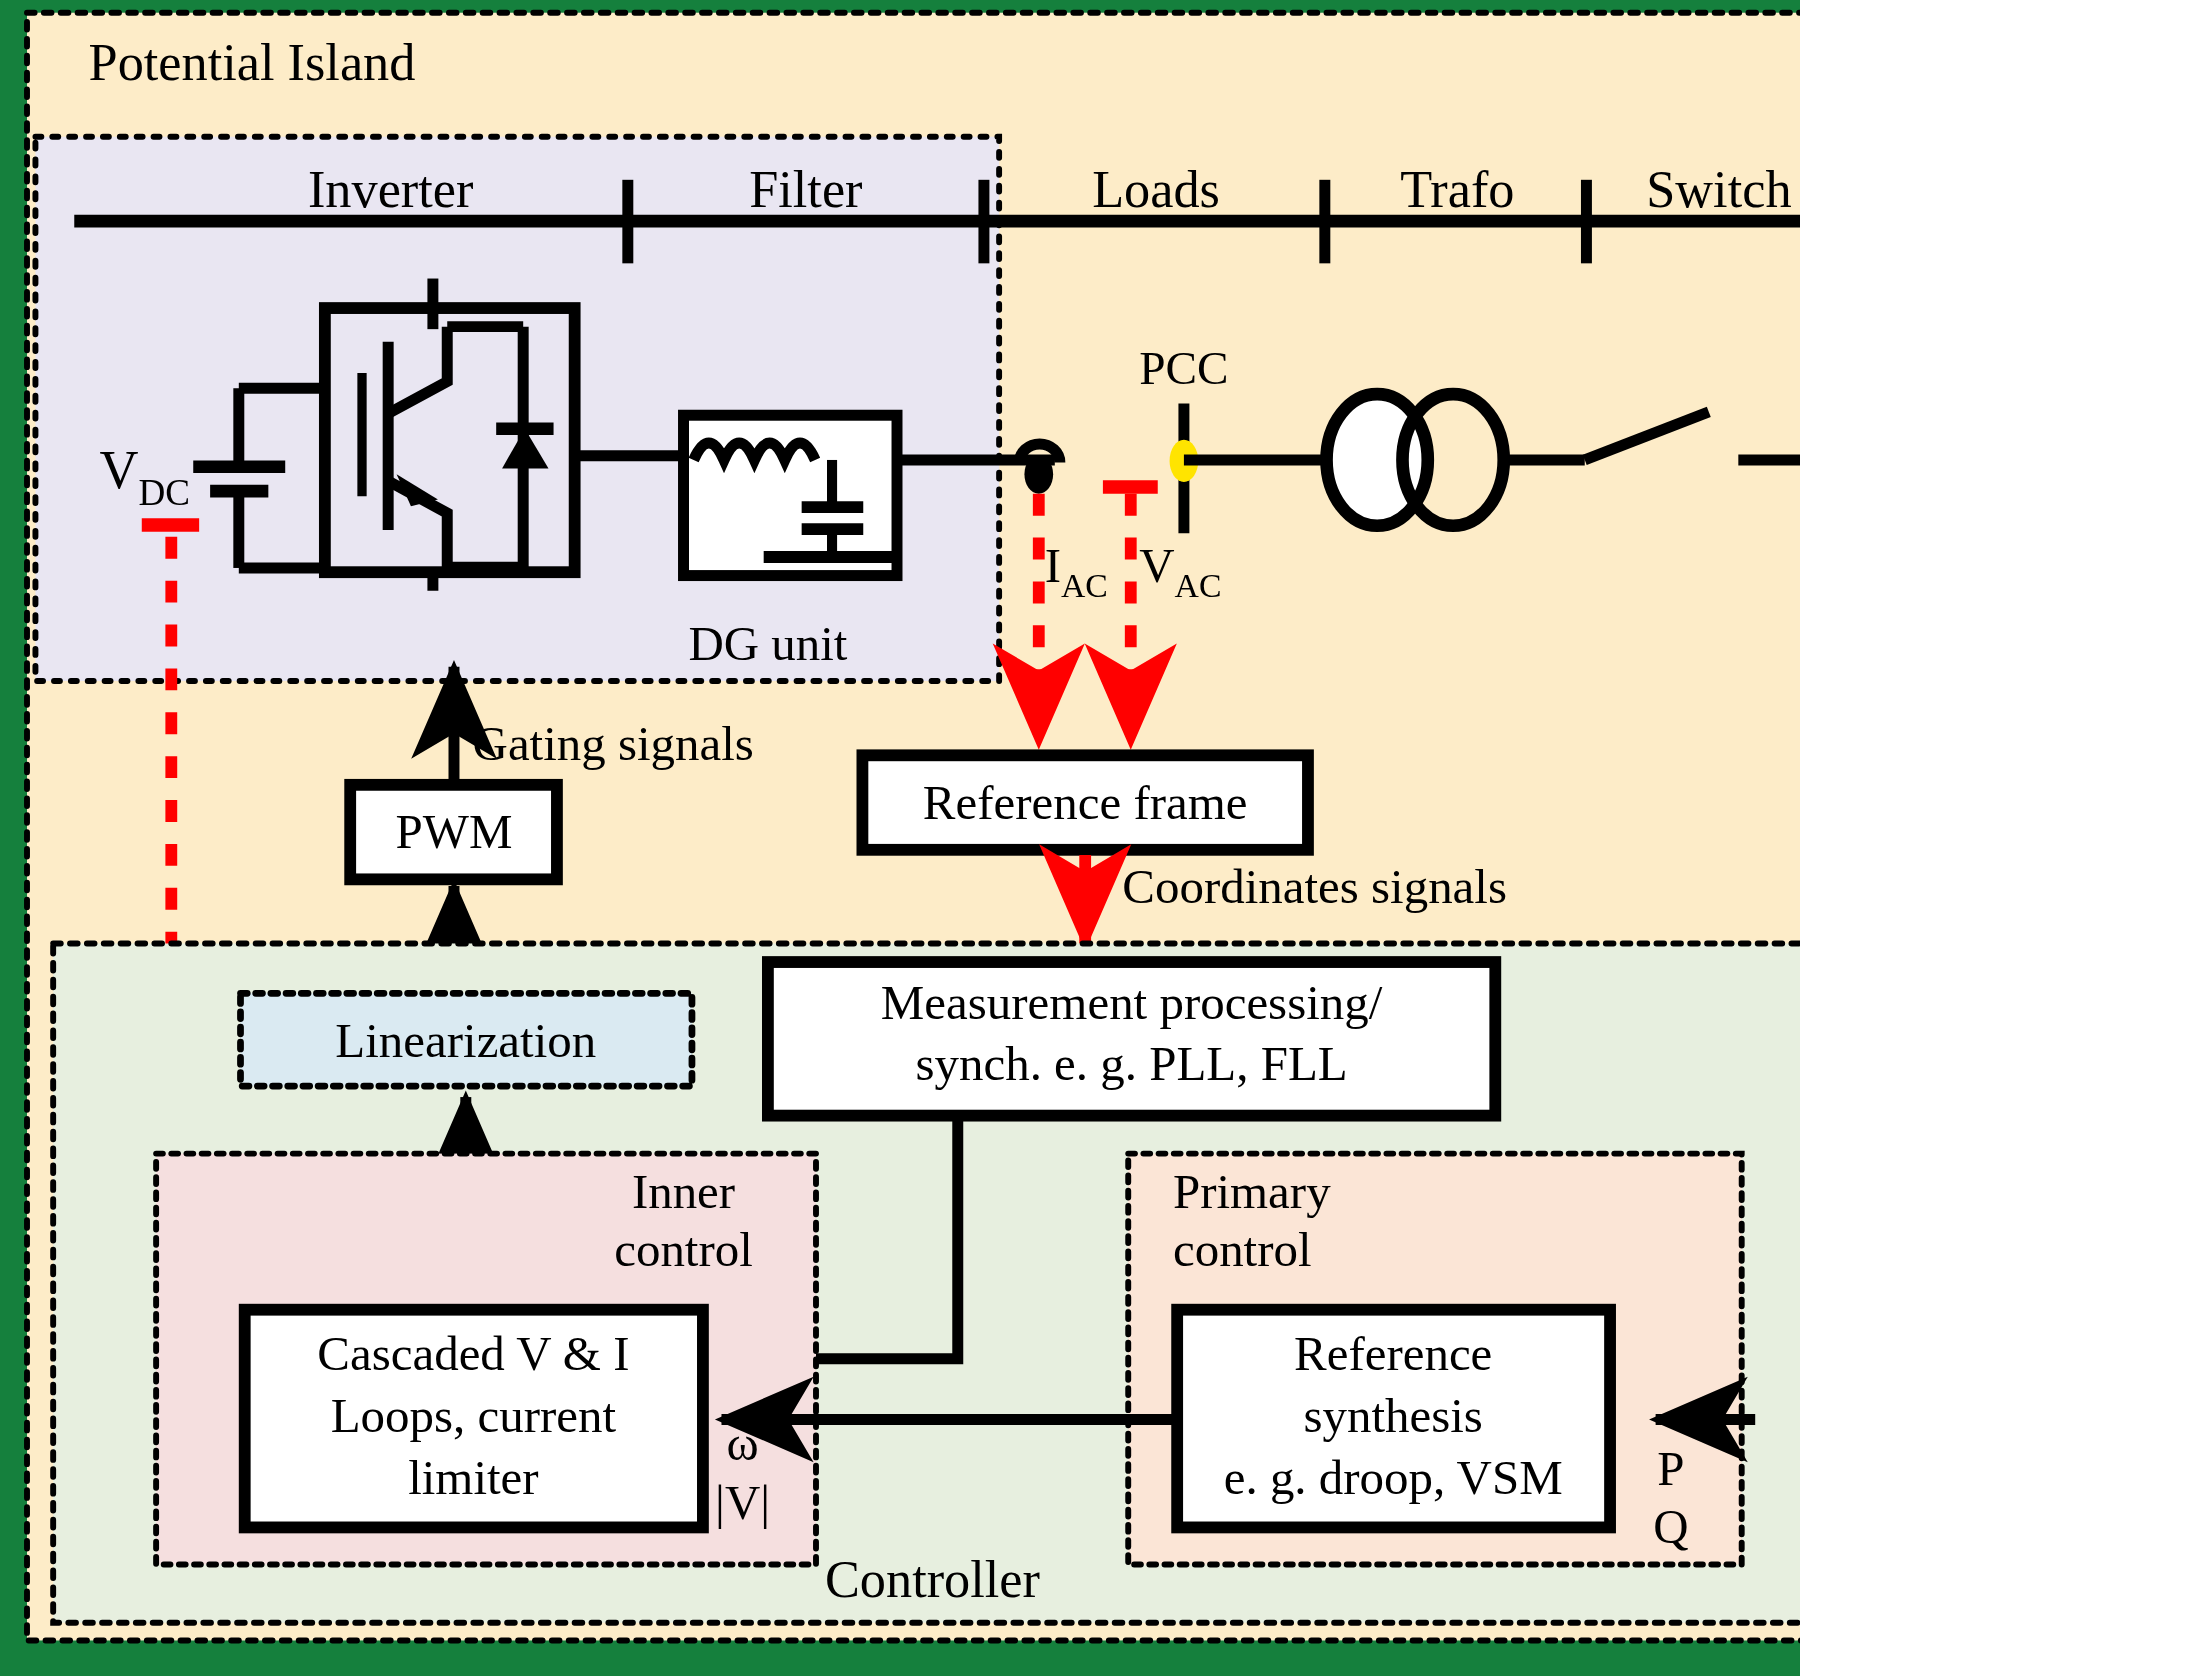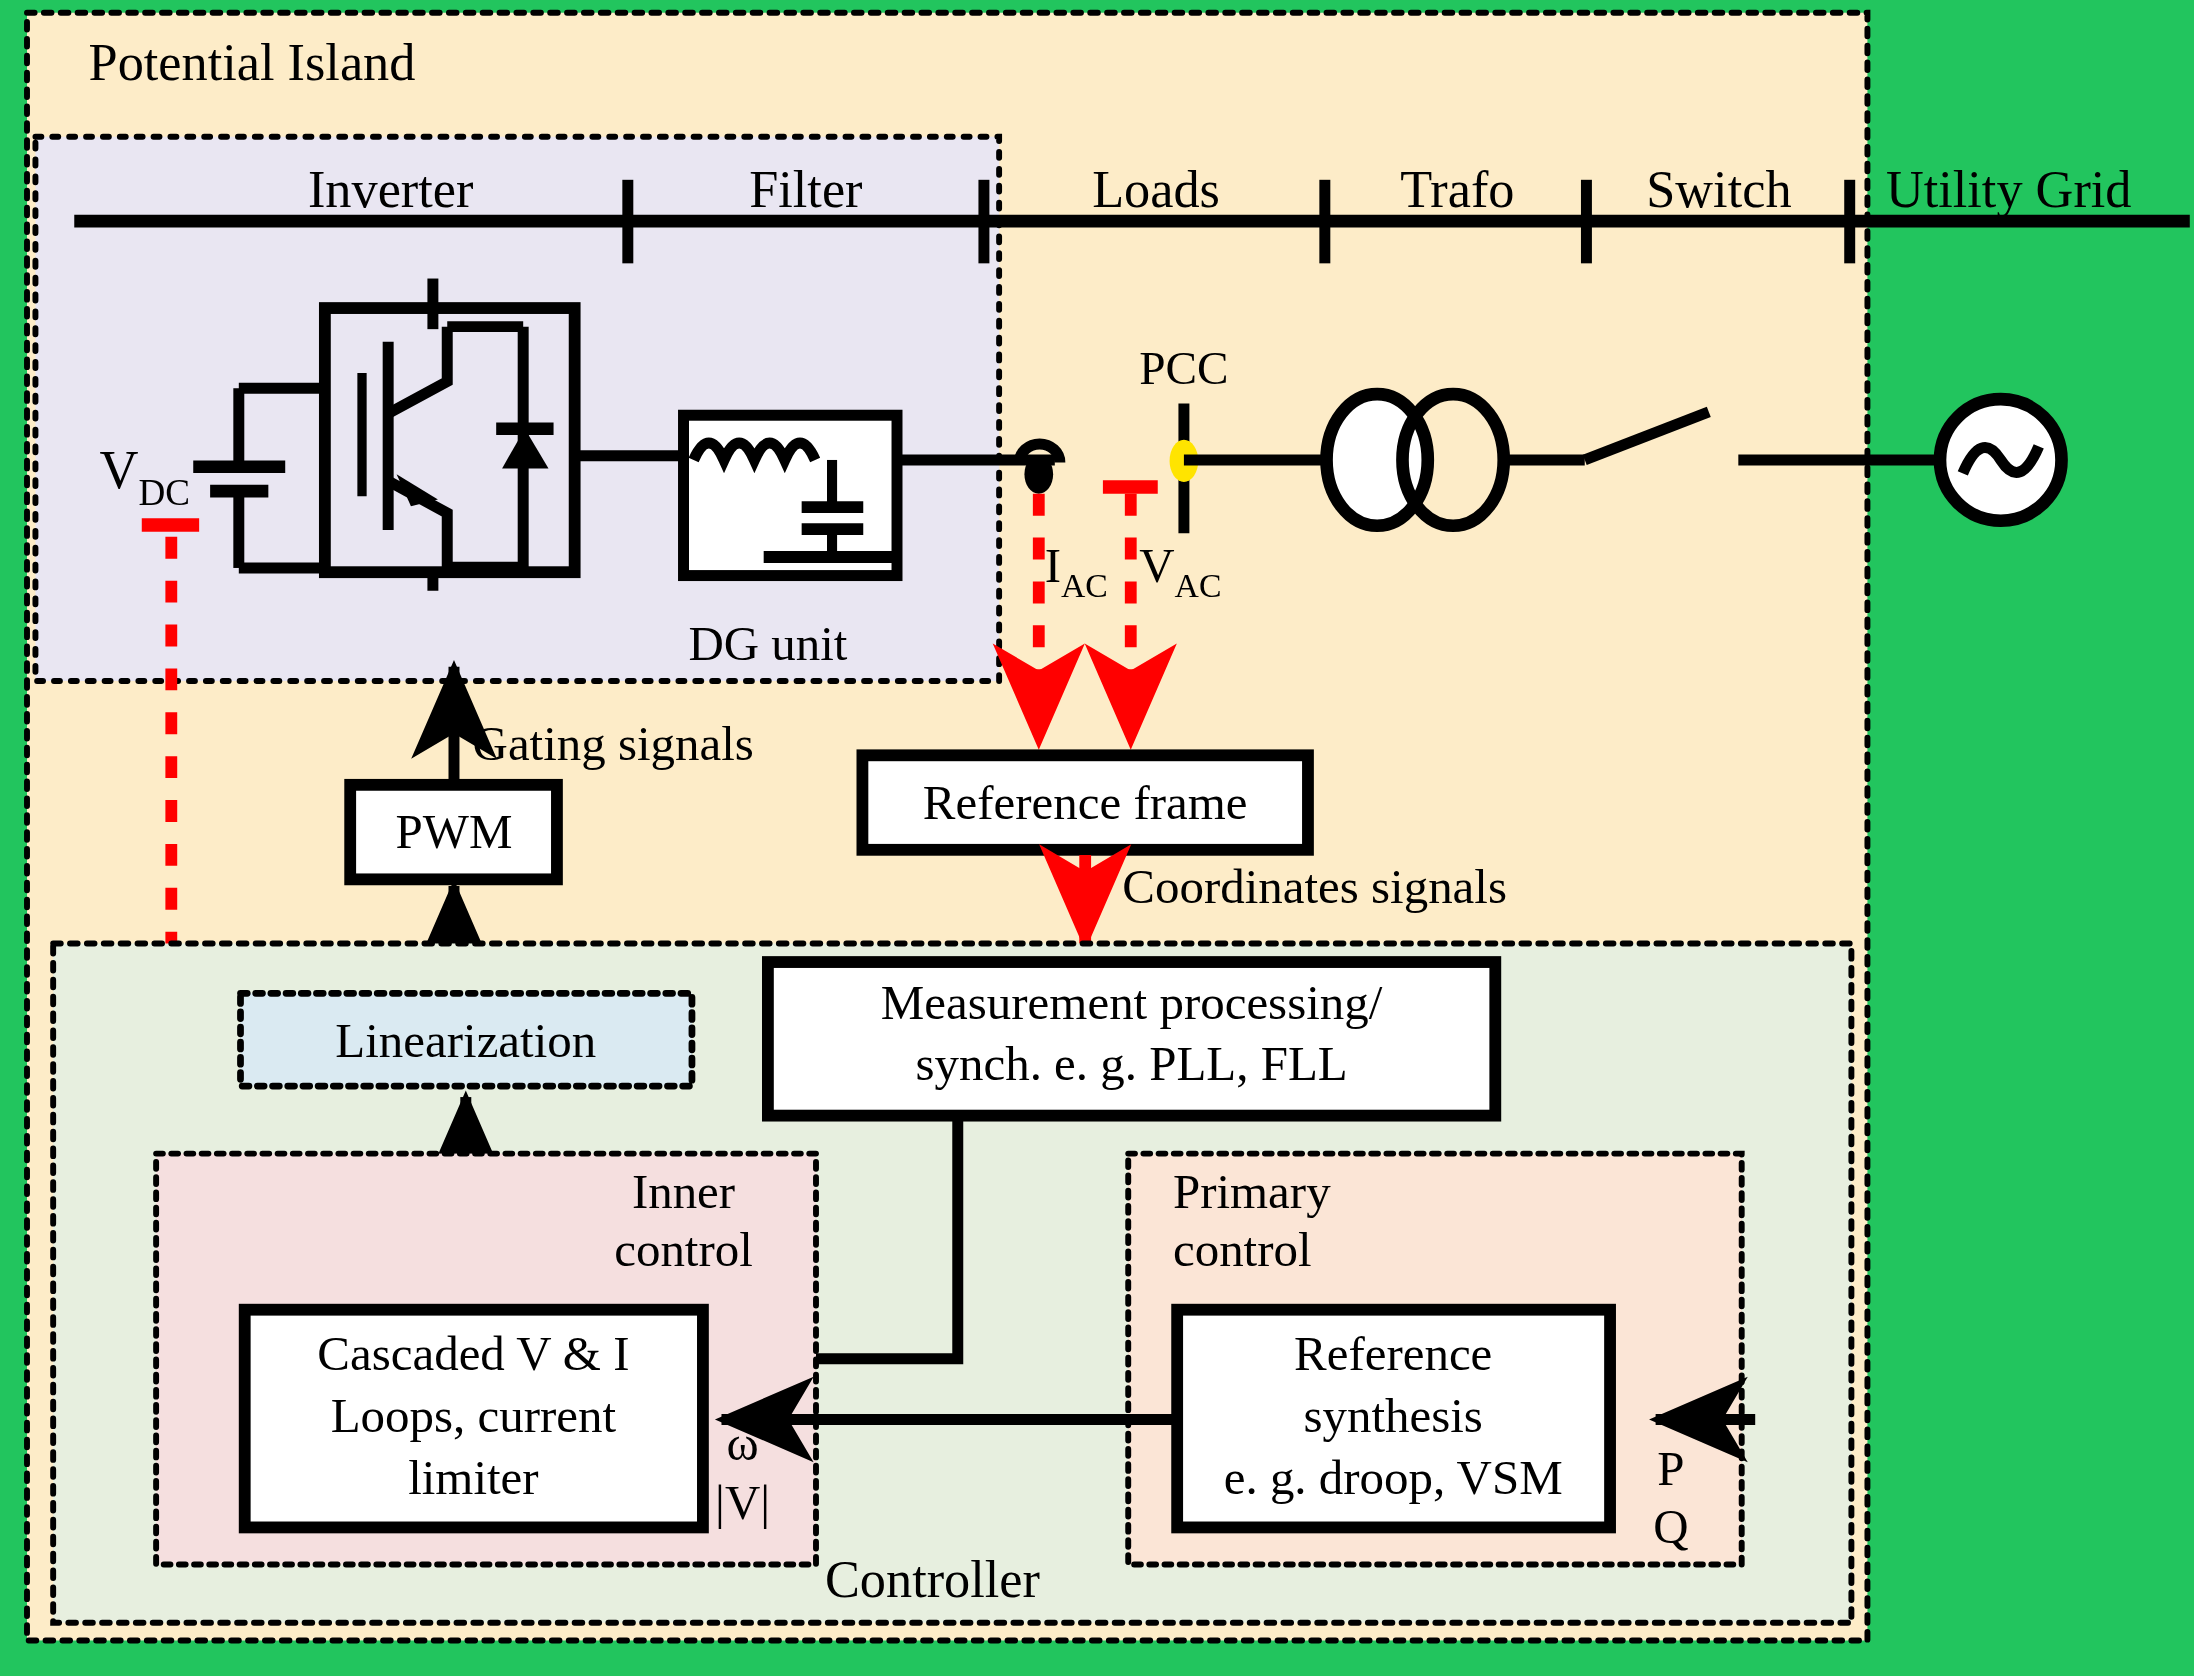--- a/index.html
+++ b/index.html
@@ -1,17 +1,17 @@
 <!DOCTYPE html>
 <html style="font-size:13.5px"><head>
 <meta charset="utf-8">
 <style>
   html,body{margin:0;padding:0;background:#ffffff;}
   body{font-family:"Liberation Serif", serif;}
-  #stage{position:relative;width:2194px;height:1676px;background:#22c55e;overflow:hidden;}
+  #stage{position:relative;width:1800px;height:1676px;background:#15803d;overflow:hidden;}
   svg{display:block;}
   .lbl{font-family:"Liberation Serif", serif; fill:#000;}
 </style>
 </head>
 <body>
 
 <div id="stage">
 <svg width="2194" height="1676" viewBox="0 0 2600 1986" xmlns="http://www.w3.org/2000/svg">
 
   <defs>

